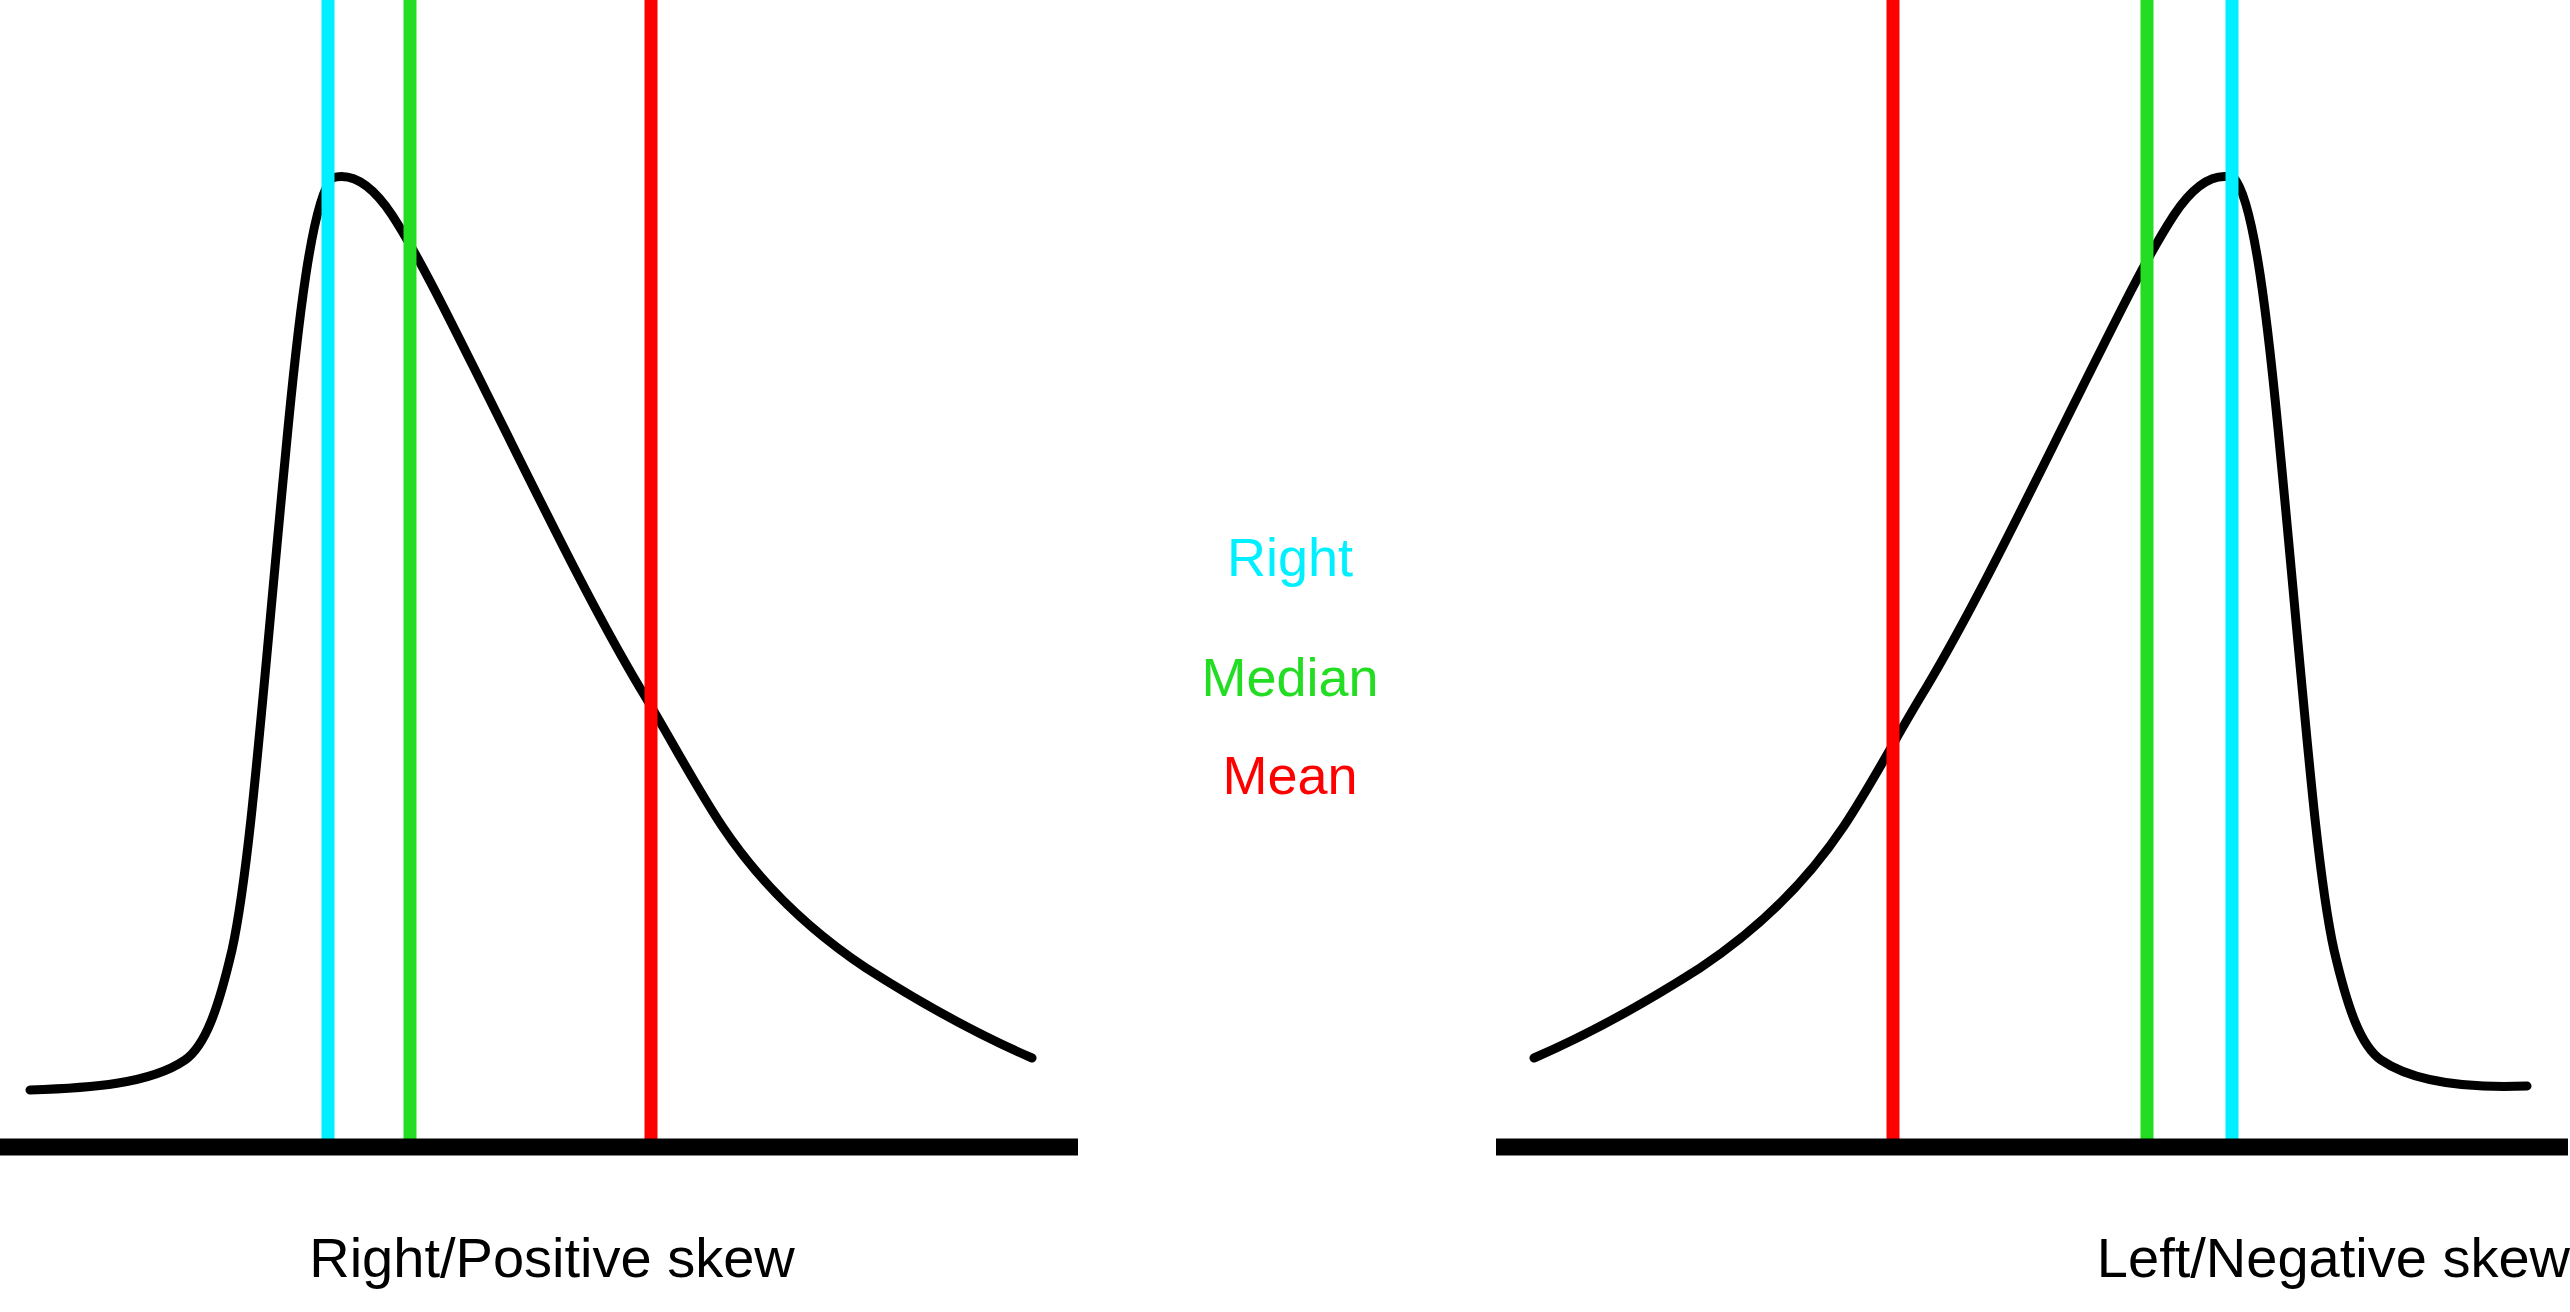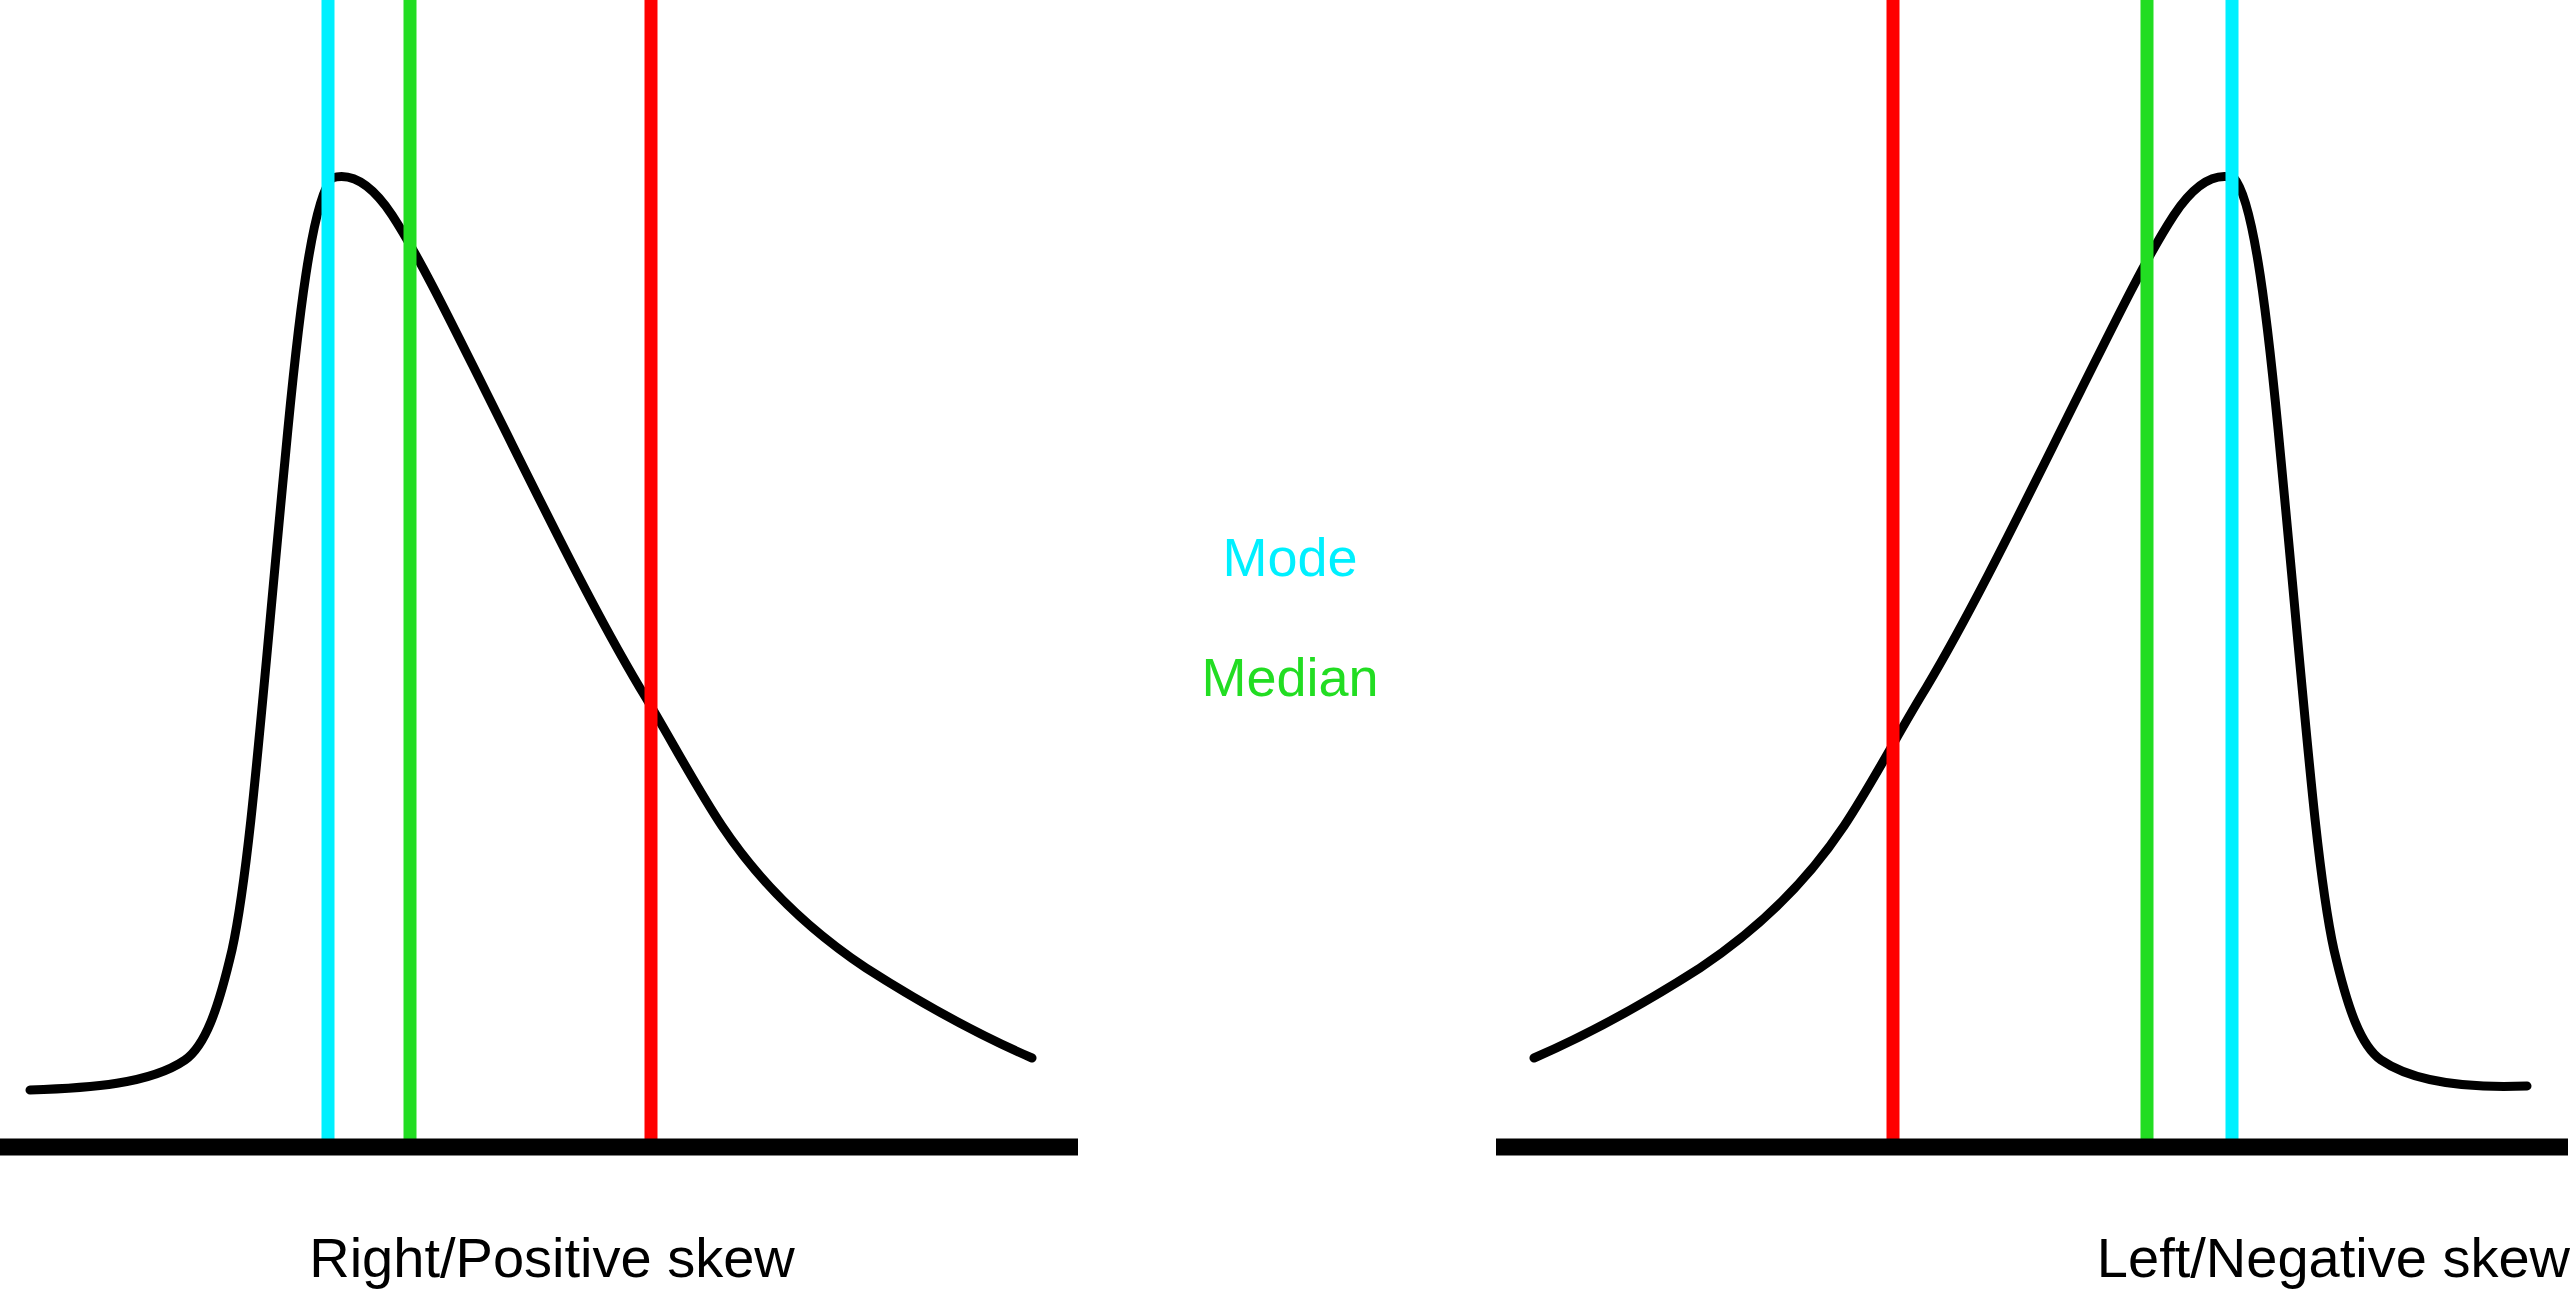--- a/index.html
+++ b/index.html
@@ -103,21 +103,22 @@
 
       <line x1="2147" y1="0" x2="2147" y2="1150" stroke="#22dd22" stroke-width="13"></line>
 
       <line x1="2232" y1="0" x2="2232" y2="1150" stroke="#00f0ff" stroke-width="13"></line>
 
       <line x1="1496" y1="1147" x2="2568" y2="1147" stroke="#000000" stroke-width="17" stroke-linecap="butt"></line>
     </g>
   </svg>
 
   <div class="legend">
-    <div class="legend-item mode" style="color:#00f0ff">Mode</div>
+    <div class="legend-item mode" style="color:#00f0ff">Right</div>
     <div class="legend-item median" style="color:#22dd22">Median</div>
+    <div class="legend-item mean" style="color:#ff0000">Mean</div>
   </div>
 
   <div class="caption left">Right/Positive skew</div>
 
   <div class="caption right">Left/Negative skew</div>
 
 </div>
 
 </body></html>

